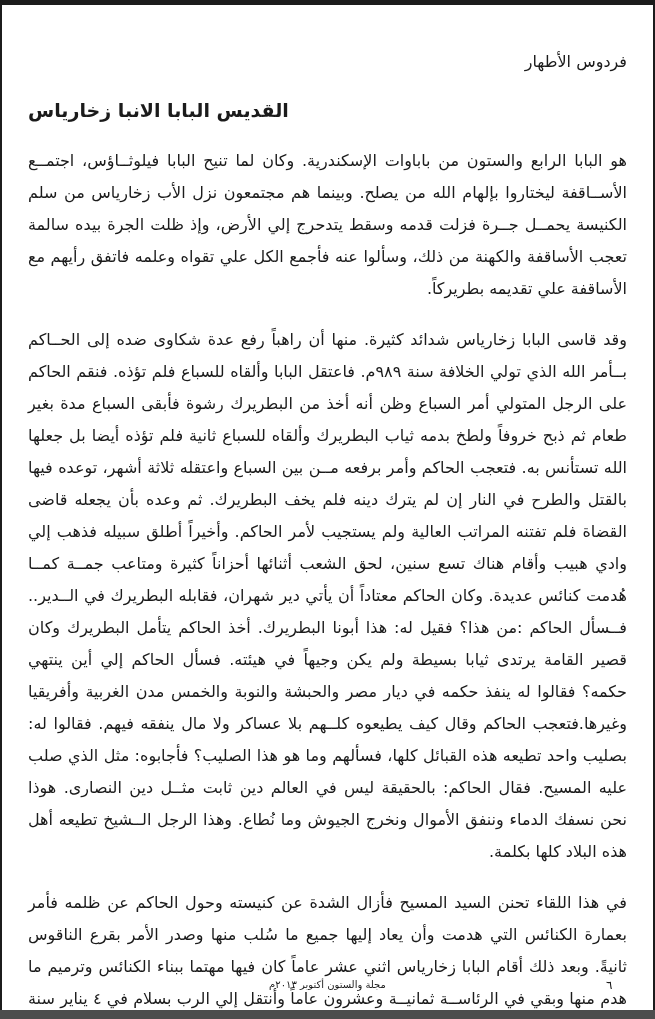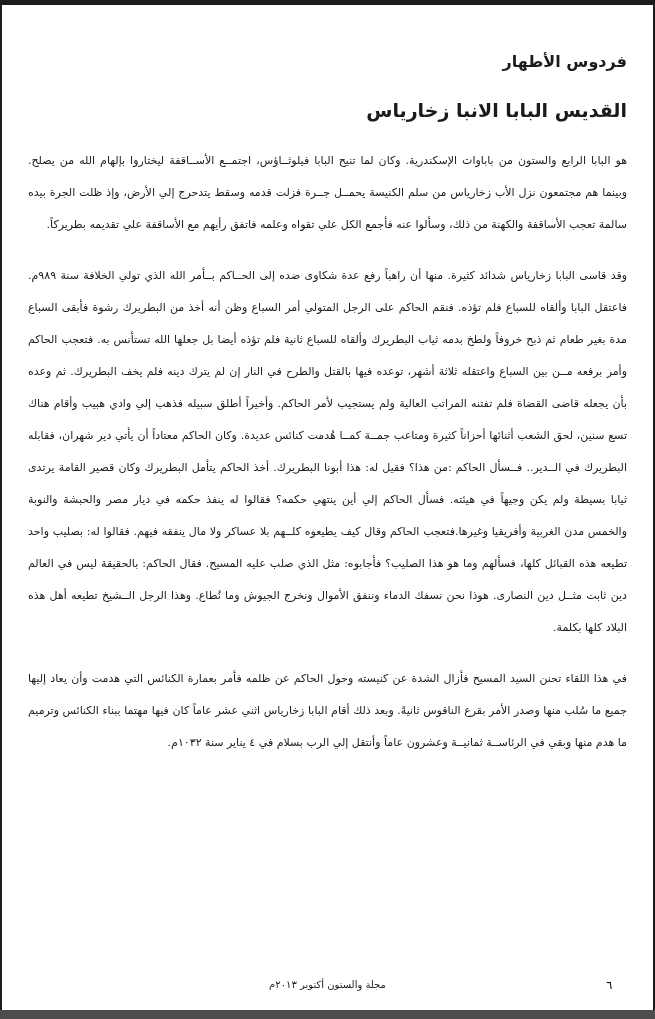--- a/index.html
+++ b/index.html
@@ -41,35 +41,35 @@
   .side-line.right { right: 0; }
 
   .content {
     position: relative;
     padding: 0 28px;
   }
   .section-header {
     margin-top: 50px;
     text-align: right;
     font-size: 16px;
-    font-weight: bold;
+    font-weight: normal;
     line-height: 24px;
   }
   .article-title {
     margin-top: 22px;
-    text-align: right;
+    text-align: left;
     font-size: 19px;
     font-weight: bold;
     line-height: 28px;
     letter-spacing: 1px;
   }
   .body-paragraph {
     margin: 0;
     margin-top: 19px;
-    font-size: 11px;
+    font-size: 16px;
     line-height: 32px;
     text-align: justify;
     text-justify: inter-word;
   }
   .body-paragraph.first {
     margin-top: 21px;
   }
   .footer {
     position: absolute;
     left: 0; right: 0;

